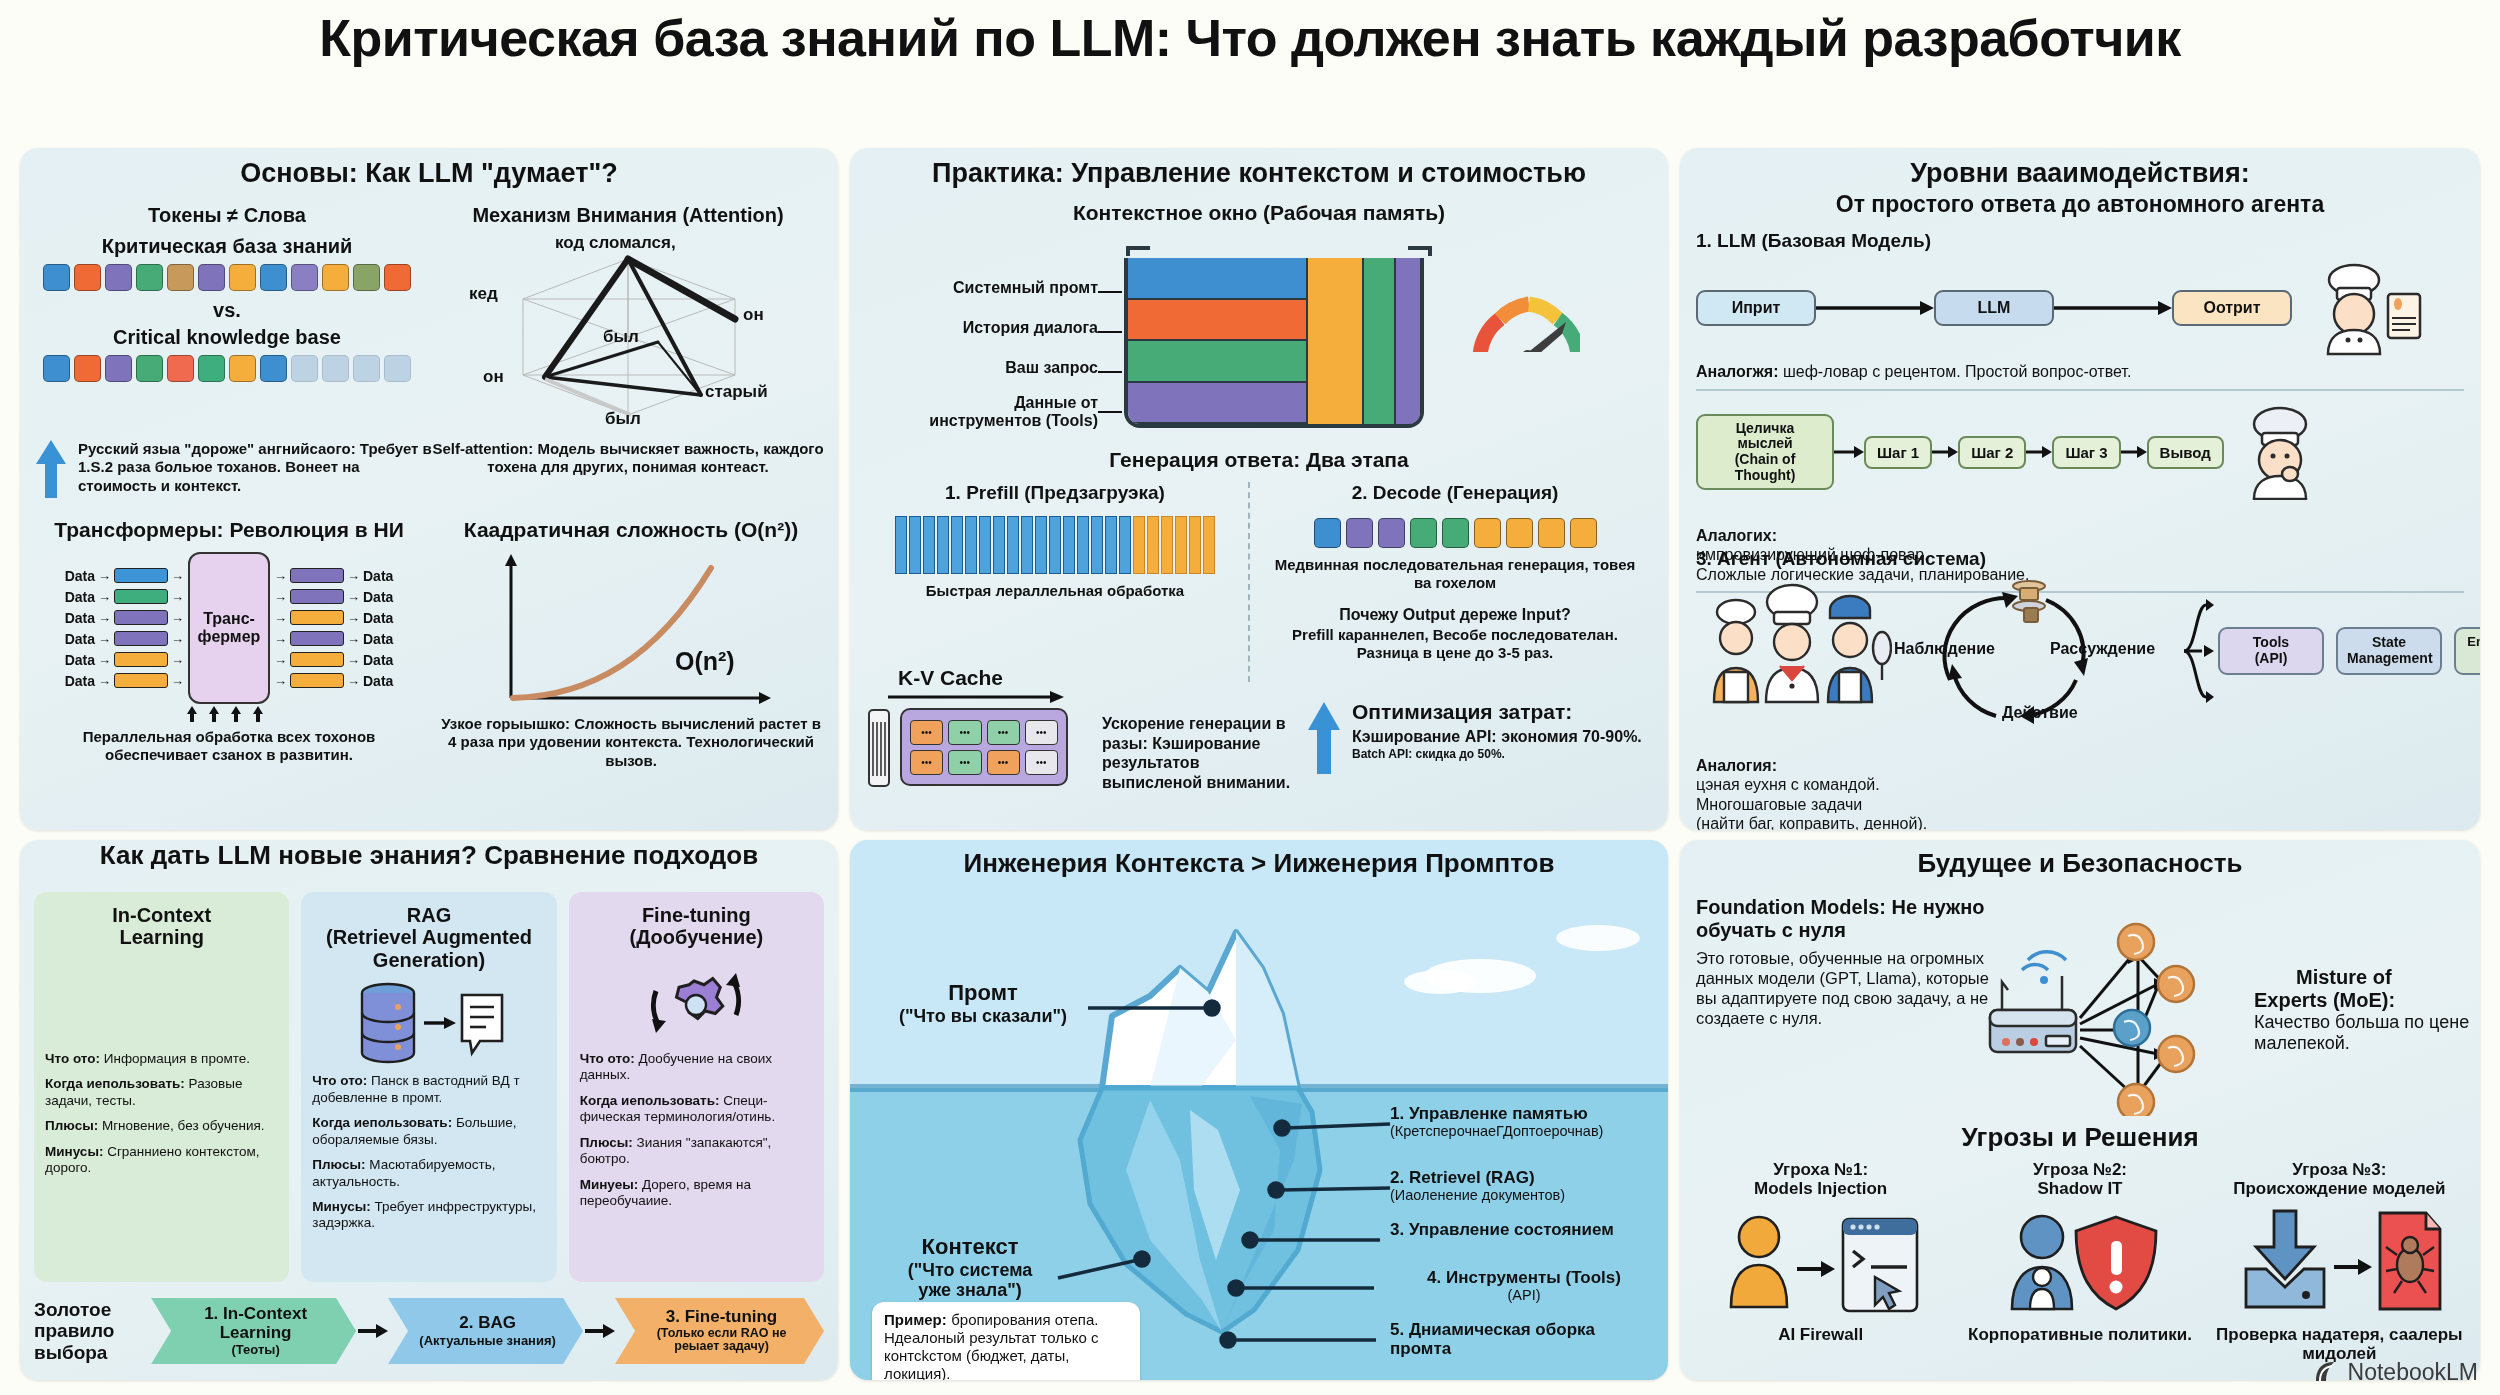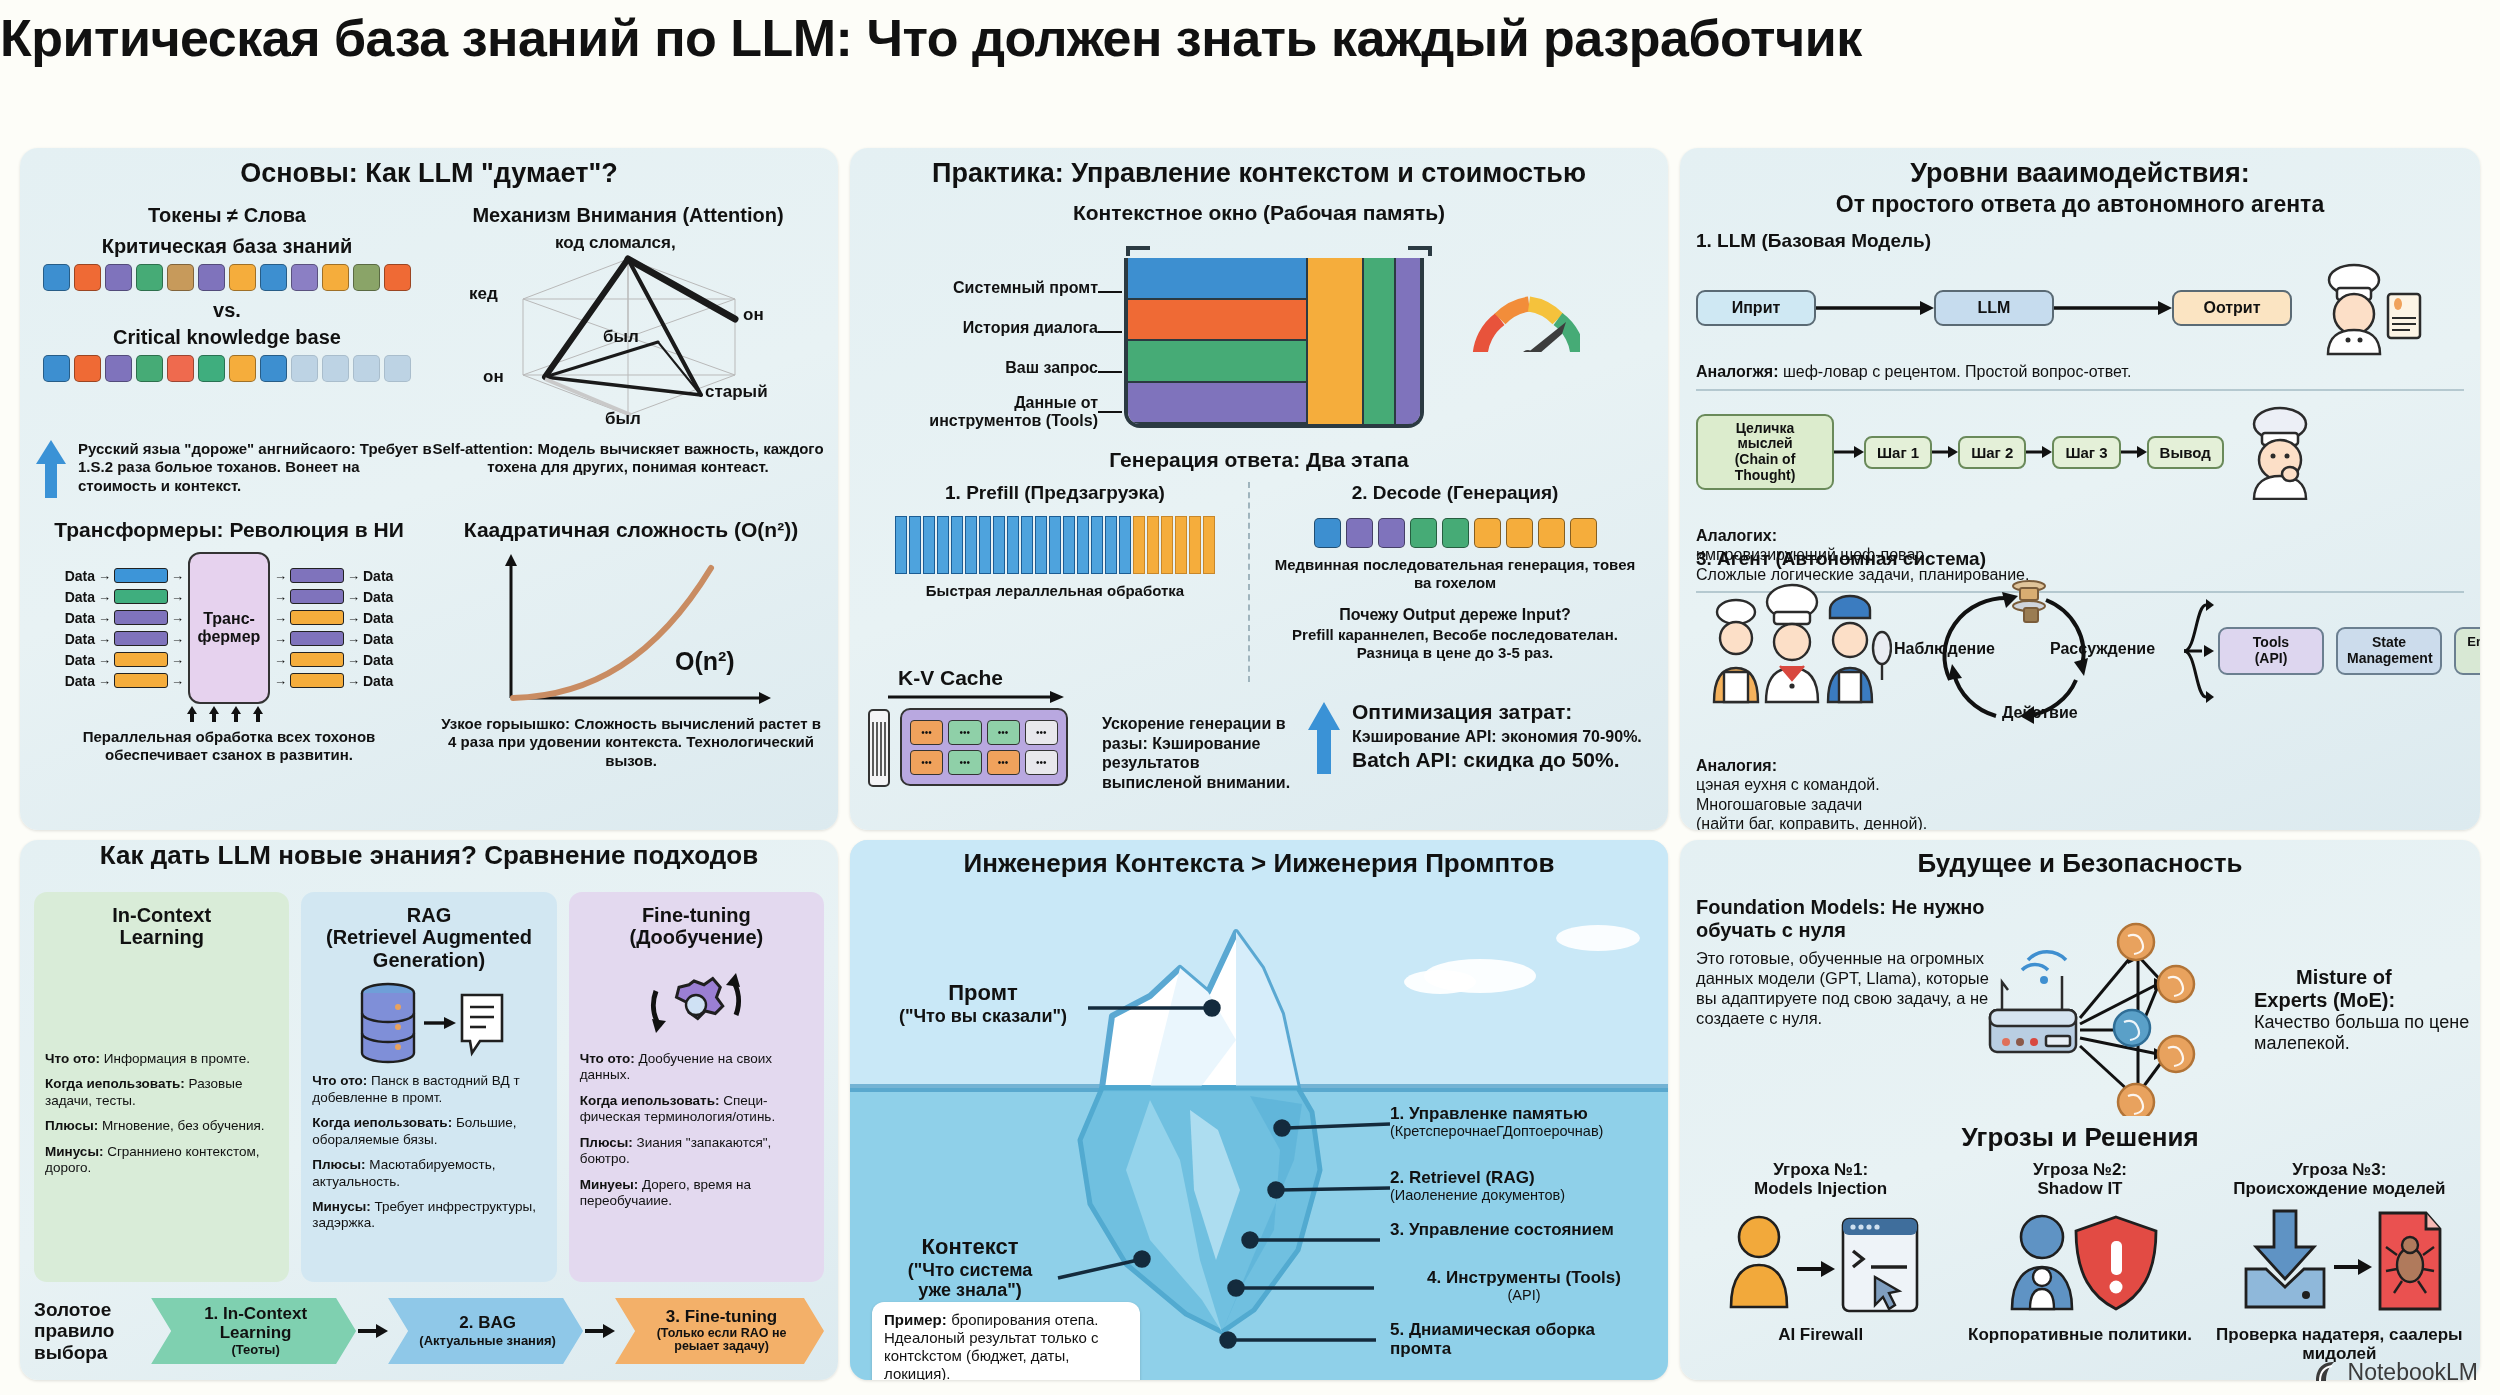--- a/index.html
+++ b/index.html
@@ -5,21 +5,21 @@
   * { margin:0; padding:0; box-sizing:border-box; }
   html,body { width:2500px; height:1395px; }
   body {
     background:#fdfdf8;
     font-family:"Liberation Sans", sans-serif;
     color:#111;
     position:relative;
     overflow:hidden;
   }
   .page-title{
-    position:absolute; top:8px; left:0; width:2500px; text-align:left;
+    position:absolute; top:8px; left:0; width:2500px; text-align:center;
     font-size:52px; font-weight:bold; letter-spacing:-0.5px; color:#111;
   }
   .panel{
     position:absolute; border-radius:18px;
     background:linear-gradient(160deg,#e4f0f3 0%, #e8f2f4 50%, #dceaef 100%);
     box-shadow:0 1px 3px rgba(0,0,0,.12);
     overflow:hidden;
   }
   .panel-title{ text-align:center; font-weight:bold; color:#111; }
   .h1t{ font-size:27px; }
@@ -437,21 +437,21 @@
   </div>
   <div class="small bold" style="position:absolute; left:252px; top:566px; width:190px; font-size:16px;">Ускорение генерации в разы: Кэширование результатов выписленой внимании.</div>
 
   <div style="position:absolute; left:456px; top:552px; width:350px; display:flex; gap:10px;">
     <svg width="36" height="76">
       <polygon points="18,2 34,30 25,30 25,74 11,74 11,30 2,30" fill="#3a92d6"></polygon>
     </svg>
     <div style="flex:1;">
       <div class="bold" style="font-size:21px;">Оптимизация затрат:</div>
       <div class="small bold" style="font-size:16px; margin-top:3px;">Кэширование API: экономия 70-90%.</div>
-      <div class="small bold" style="font-size:21px;">Batch API: скидка до 50%.</div>
+      <div class="small bold" style="font-size:12px;">Batch API: скидка до 50%.</div>
     </div>
   </div>
 </div>
 
 <div class="panel" style="left:1680px; top:148px; width:800px; height:682px;">
   <div class="panel-title h1t" style="margin-top:10px;">Уровни вааимодействия:</div>
   <div class="panel-title h2t" style="margin-top:2px;">От простого ответа до автономного агента</div>
 
   <div style="position:absolute; left:16px; top:82px; width:768px;">
     <div class="bold" style="font-size:19px;">1. LLM (Базовая Модель)</div>

